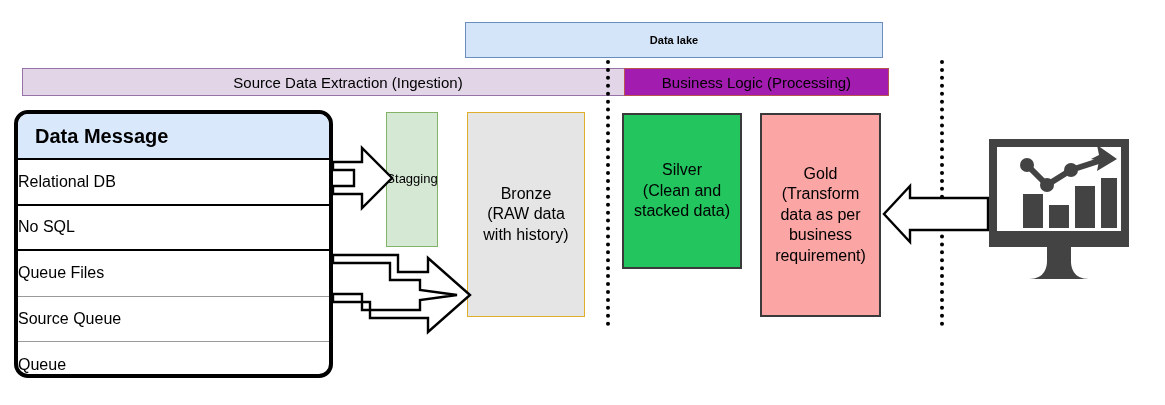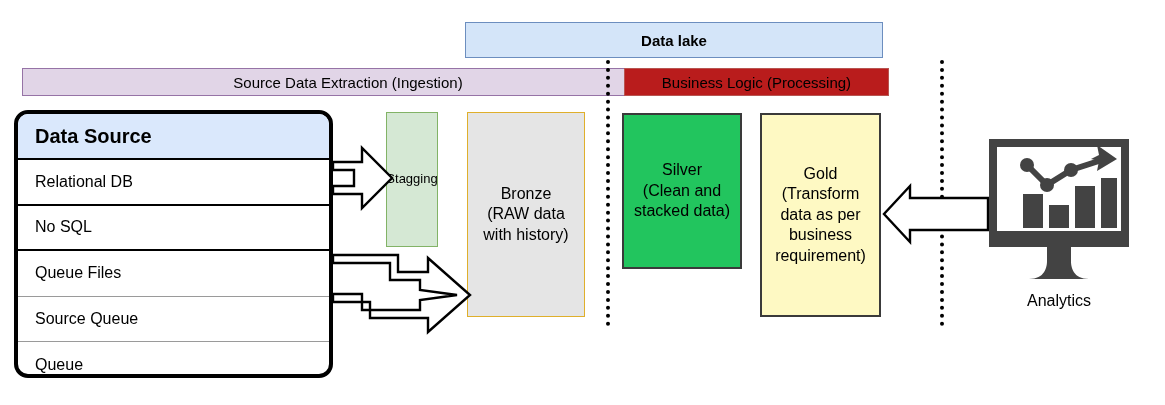--- a/index.html
+++ b/index.html
@@ -15,29 +15,29 @@
   .banner{
     position:absolute;
     display:flex;align-items:center;justify-content:center;
     box-sizing:border-box;
     font-size:15px;color:#000;
     text-align:center;
   }
   #datalake-banner{
     left:465px;top:22px;width:418px;height:36px;
     background:#D4E5F9;border:1px solid #6C8EBF;
-    font-weight:bold;font-size:15px;
+    font-weight:bold;font-size:11px;
   }
   #ingestion-banner{
     left:22px;top:68px;width:652px;height:28px;
     background:#E1D5E7;border:1px solid #9673A6;
   }
   #processing-banner{
     left:624px;top:68px;width:265px;height:28px;
-    background:#b91c1c;border:1px solid #B85450;
+    background:#a21caf;border:1px solid #B85450;
   }
 
   
   .divider{
     position:absolute;top:60px;height:266px;width:0;
     border-left:4px dotted #000000;
   }
   #divider-left{left:606px;}
   #divider-right{left:940px;}
 
@@ -52,21 +52,20 @@
     height:46px;box-sizing:border-box;
     background:#DAE8FC;
     display:flex;align-items:center;
     padding-left:17px;
     font-size:20px;font-weight:bold;color:#000;
     border-bottom:2px solid #000;
   }
   .ds-row{
     box-sizing:border-box;
     display:flex;align-items:center;
-    padding-left:17px;
     font-size:16px;color:#000;
     height:45.5px;
   }
   .ds-row.sep-dark{border-bottom:2px solid #000;}
   .ds-row.sep-light{border-bottom:1px solid #9a9a9a;}
   .ds-row.sep-none{border-bottom:none;}
 
   
   .col{
     position:absolute;box-sizing:border-box;
@@ -84,21 +83,21 @@
     background:#e5e5e5;border:1px solid #DFAF2B;
     font-size:16px;
   }
   #silver-col{
     left:622px;top:113px;width:120px;height:156px;
     background:#22c55e;border:2px solid #3a3a3a;
     font-size:16px;
   }
   #gold-col{
     left:760px;top:113px;width:121px;height:204px;
-    background:#fef9c3;border:2px solid #3a3a3a;
+    background:#fca5a5;border:2px solid #3a3a3a;
     font-size:16px;
   }
 
   
   #arrow-layer{position:absolute;left:0;top:0;width:1165px;height:405px;pointer-events:none;}
 
   
   #analytics-group{
     position:absolute;left:985px;top:137px;width:148px;height:185px;
   }
@@ -116,21 +115,21 @@
   <div class="banner" id="datalake-banner">Data lake</div>
 
   <div class="banner" id="ingestion-banner">Source Data Extraction (Ingestion)</div>
 
   <div class="banner" id="processing-banner">Business Logic (Processing)</div>
 
   <div class="divider" id="divider-left"></div>
   <div class="divider" id="divider-right"></div>
 
   <div id="data-sources-card">
-    <div id="data-sources-header">Data Source</div>
+    <div id="data-sources-header">Data Message</div>
 
     <div class="ds-row sep-dark">Relational DB</div>
     <div class="ds-row sep-dark">No SQL</div>
     <div class="ds-row sep-light">Queue Files</div>
     <div class="ds-row sep-light">Source Queue</div>
     <div class="ds-row sep-none">Queue</div>
   </div>
 
   <div class="col" id="staging-col">Stagging</div>
 
@@ -172,16 +171,15 @@
       <circle cx="42" cy="28" r="7" fill="#434343"></circle>
       <circle cx="62" cy="48" r="7" fill="#434343"></circle>
       <circle cx="86" cy="33" r="7" fill="#434343"></circle>
 
       <path d="M 112,8 L 132,22 L 112,34 L 114,24 L 106,22 L 114,18 Z" fill="#434343"></path>
 
       <rect x="62" y="110" width="24" height="16" fill="#434343"></rect>
 
       <path d="M 44,142 C 60,142 62,130 62,124 L 86,124 C 86,130 88,142 104,142 Z" fill="#434343"></path>
     </svg>
-    <div id="analytics-label">Analytics</div>
   </div>
 
 </div>
 
 </body></html>

